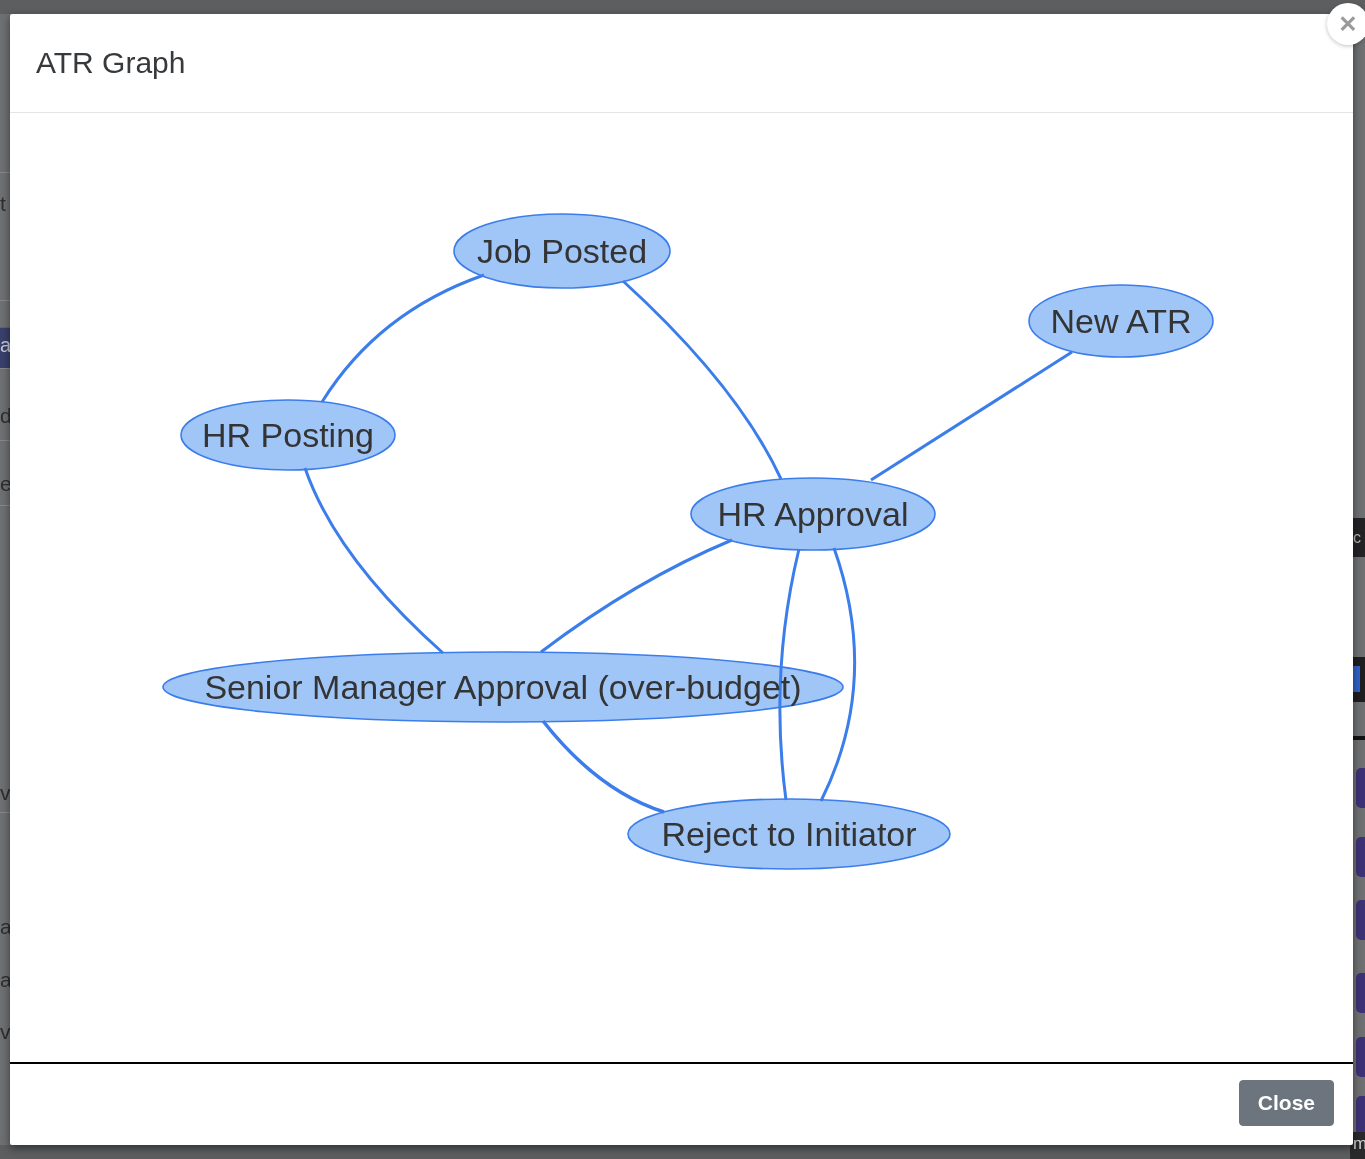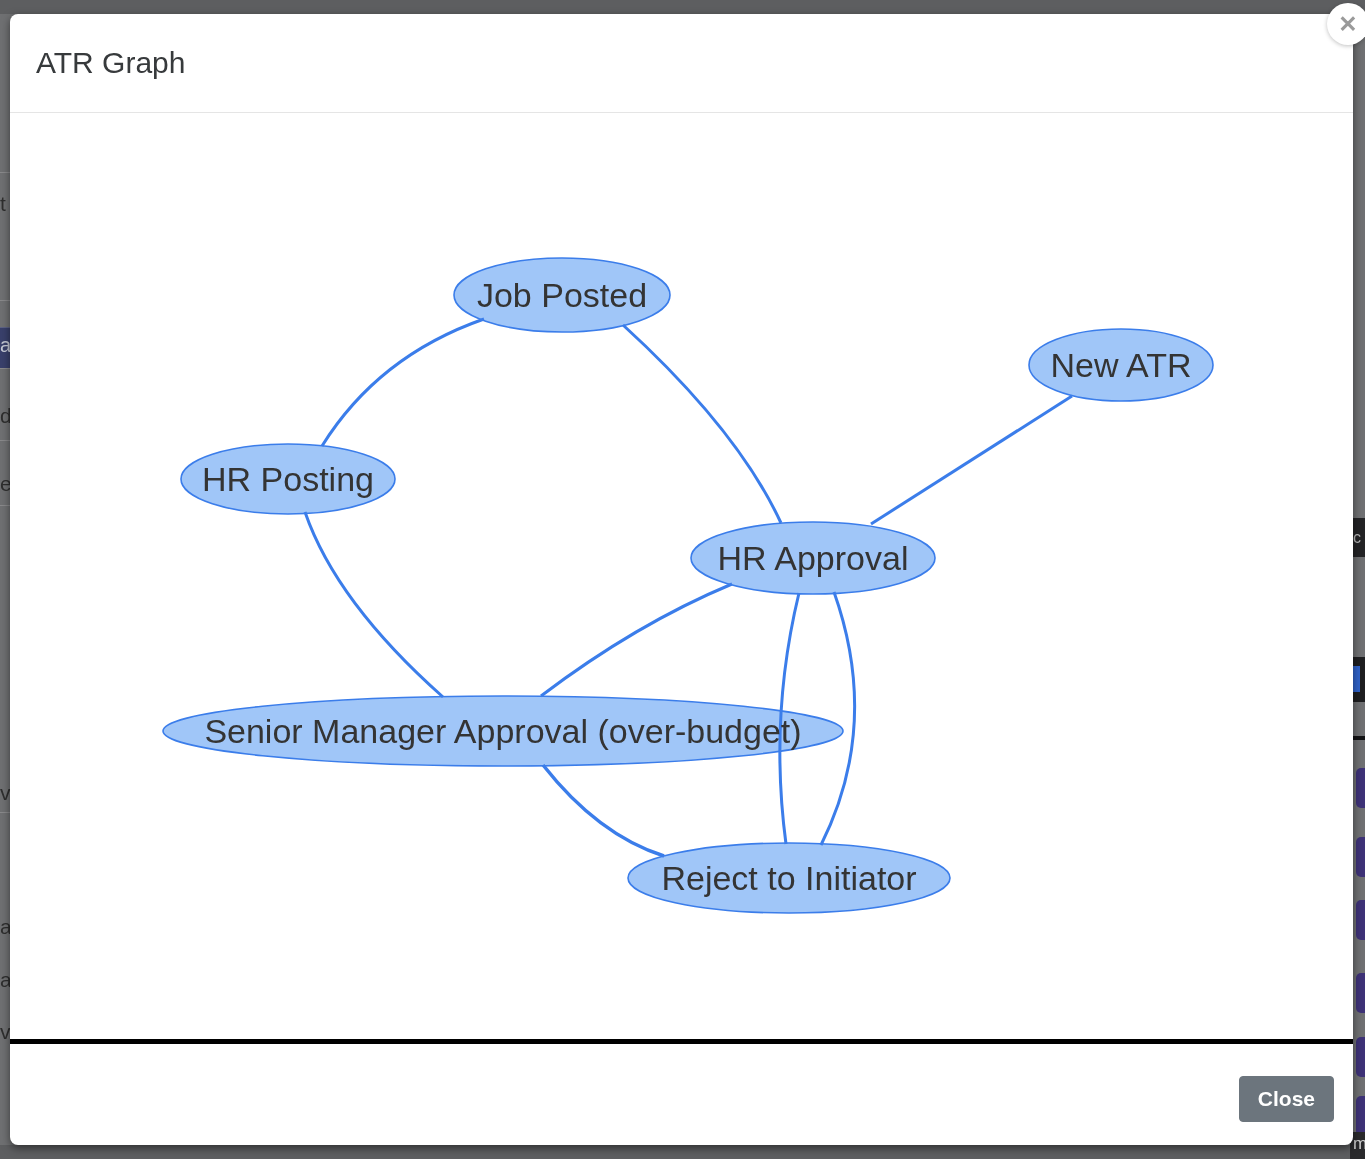--- a/index.html
+++ b/index.html
@@ -19,36 +19,36 @@
   .right-strip{position:absolute;left:1353px;top:14px;width:12px;height:1131px;z-index:1;}
   .r-dark-1{position:absolute;left:0;top:504px;width:12px;height:39px;background:#232325;color:#B9B9B9;font-size:16px;line-height:39px;overflow:hidden;}
   .r-dark-2{position:absolute;left:0;top:643px;width:12px;height:45px;background:#1E1E20;}
   .r-dark-2 .blue-frag{position:absolute;left:0;top:9px;width:7px;height:26px;background:#2F62C9;}
   .r-black-line{position:absolute;left:0;top:722px;width:12px;height:4px;background:#121214;}
   .r-pill{position:absolute;left:3px;width:9px;height:40px;background:#3E3277;border-radius:5px 0 0 5px;}
   .br-dark{position:absolute;left:1350px;top:1132px;width:15px;height:27px;background:#2A2A2C;z-index:2;color:#CFCFCF;font-size:17px;line-height:24px;padding-left:3px;}
   
   .modal{
     position:absolute;left:10px;top:14px;width:1343px;height:1131px;
-    background:#FFFFFF;border-radius:8px;z-index:10;
+    background:#FFFFFF;border-radius:2px;z-index:10;
     box-shadow:0 3px 9px rgba(0,0,0,.5);
-    display:flex;flex-direction:column;gap:44px;
+    display:flex;flex-direction:column;
   }
   .modal-header{
     height:99px;box-sizing:border-box;flex:0 0 auto;
     display:flex;align-items:center;padding:0 26px;
     border-bottom:1px solid #E5E5E5;
   }
   .modal-title{font-size:30px;font-weight:400;color:#373A3C;}
   .modal-body{flex:1 1 auto;position:relative;overflow:hidden;padding-left:16px;}
   .modal-footer{
-    flex:0 0 auto;height:106px;box-sizing:border-box;
-    border-top:5px solid #000000;
+    flex:0 0 auto;height:83px;box-sizing:border-box;
+    border-top:2px solid #000000;
     display:flex;justify-content:flex-end;align-items:flex-start;
-    padding:32px 19px 15px 19px;
+    padding:16px 19px 15px 19px;
   }
   .btn-close{
     background:#6C757D;color:#FFFFFF;border:1px solid #6C757D;border-radius:4px;
     font-size:21px;font-weight:600;font-family:"Liberation Sans",sans-serif;
     padding:9px 18px;cursor:pointer;line-height:26px;
   }
   .corner-close{
     position:absolute;left:1327px;top:3px;width:42px;height:42px;z-index:11;
     background:#FFFFFF;border-radius:50%;box-shadow:0 1px 4px rgba(0,0,0,.25);
     display:flex;align-items:center;justify-content:center;cursor:pointer;

